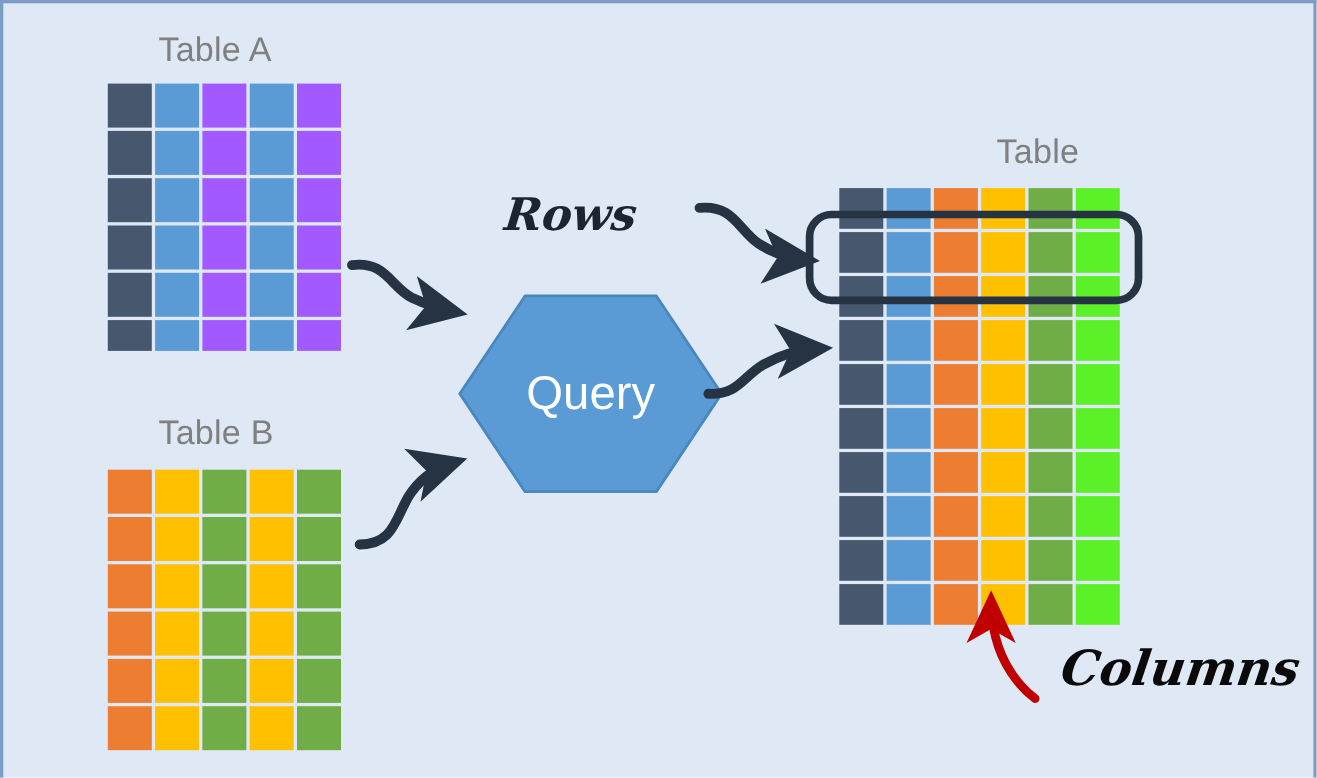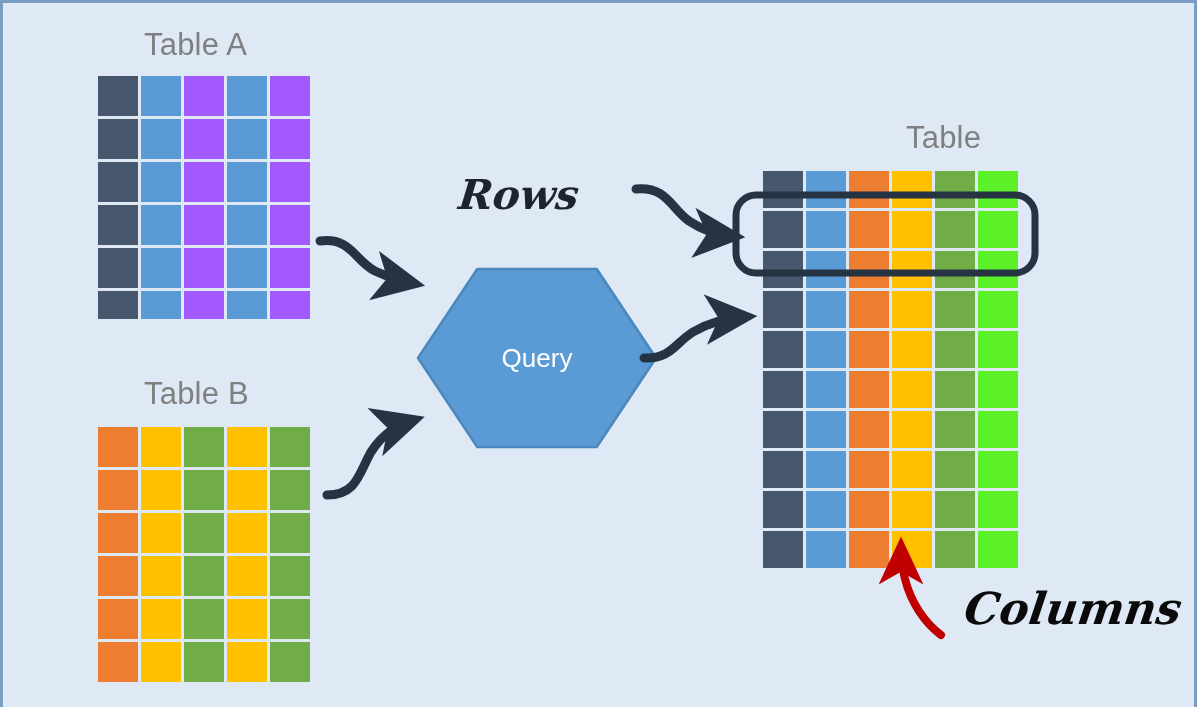--- a/index.html
+++ b/index.html
@@ -55,21 +55,21 @@
     position: absolute;
     left: 0;
     top: 0;
     width: 242px;
     height: 182px;
     display: flex;
     align-items: center;
     justify-content: center;
     color: #ffffff;
     font-family: "Liberation Sans", sans-serif;
-    font-size: 26px;
+    font-size: 43px;
     font-weight: 400;
     pointer-events: none;
   }
 
   
   .script {
     position: absolute;
     font-family: "DejaVu Serif", serif;
     font-style: italic;
     font-weight: 700;

